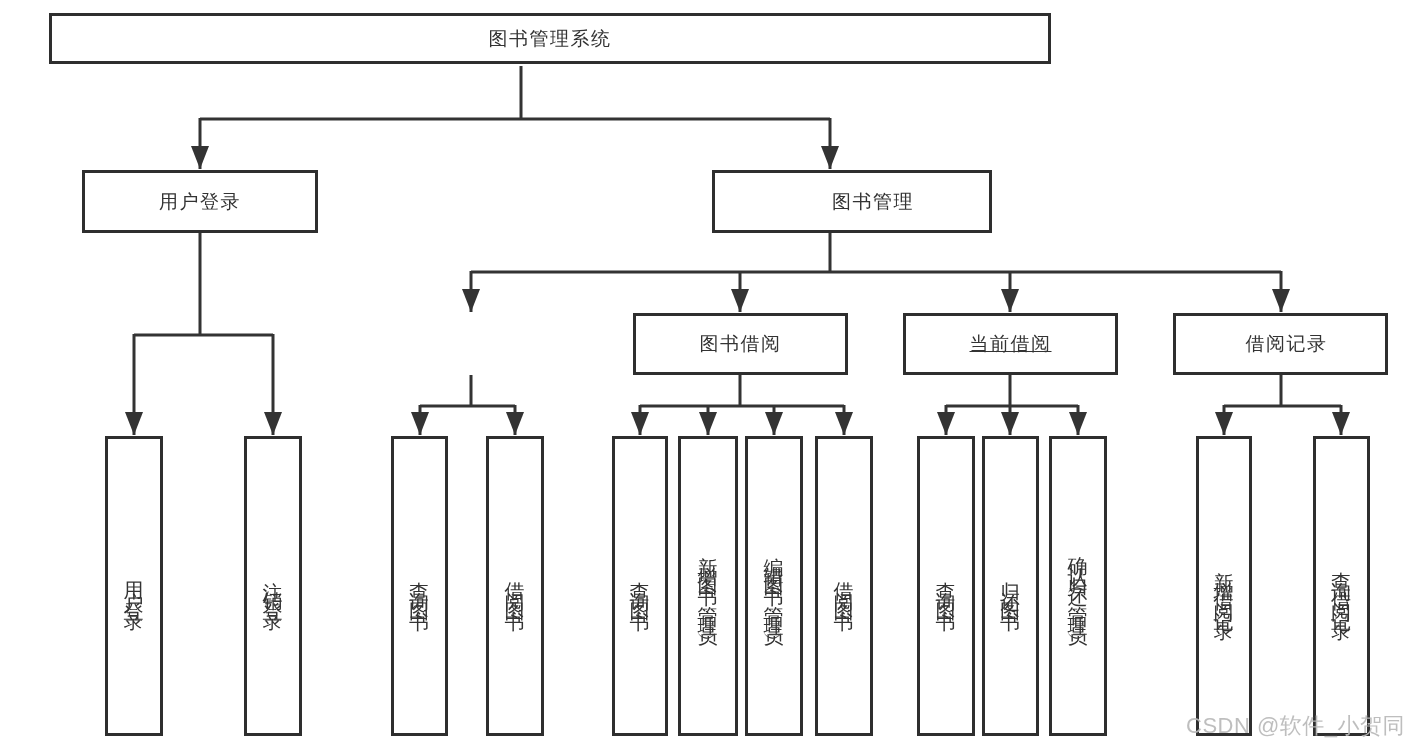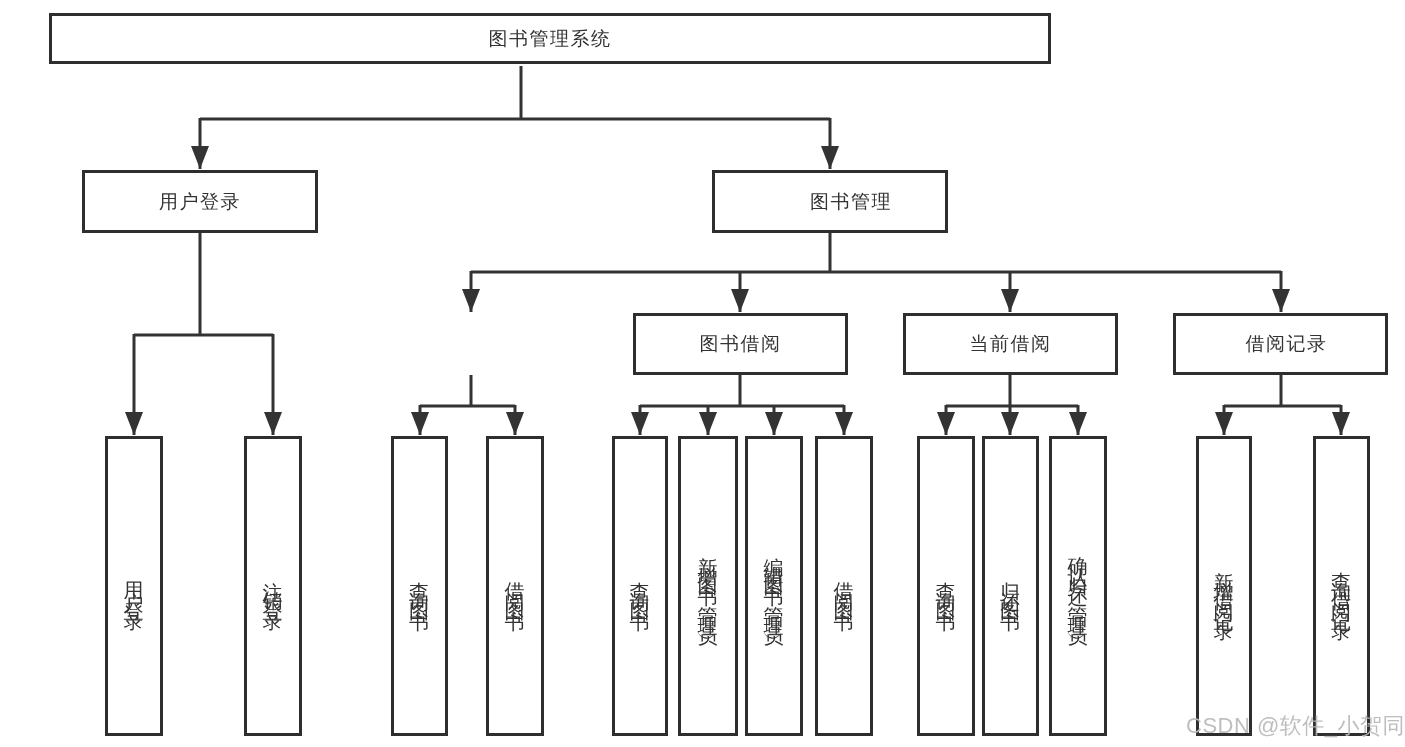--- a/index.html
+++ b/index.html
@@ -45,24 +45,24 @@
     writing-mode: vertical-rl;
     text-orientation: mixed;
     font-size: 20px;
     letter-spacing: 10px;
     line-height: 1.1;
     color: #333333;
   }
   
   #n-root      { left: 20px;   top: 13px;  width: 1002px; height: 51px; margin-left: 29px; }
   #n-userlogin { left: 82px;   top: 170px; width: 236px;  height: 63px; }
-  #n-bookmgmt  { left: 712px;  top: 170px; width: 236px;  height: 63px; padding-left: 42px; }
+  #n-bookmgmt  { left: 712px;  top: 170px; width: 280px;  height: 63px; padding-left: 42px; }
   #n-newbook   { left: 363px;  top: 313px; width: 217px;  height: 62px; }
   #n-borrow    { left: 633px;  top: 313px; width: 215px;  height: 62px; }
-  #n-current   { left: 903px;  top: 313px; width: 215px;  height: 62px; }
+  #n-current   { left: 903px;  top: 313px; width: 215px;  height: 62px; text-decoration: underline; }
   #n-records   { left: 1173px; top: 313px; width: 215px;  height: 62px; padding-left: 12px; }
   
   #l1  { left: 105px;  width: 58px; }
   #l2  { left: 244px;  width: 58px; }
   #l3  { left: 391px;  width: 57px; }
   #l4  { left: 486px;  width: 58px; }
   #l5  { left: 612px;  width: 56px; }
   #l6  { left: 678px;  width: 60px; }
   #l7  { left: 745px;  width: 58px; }
   #l8  { left: 815px;  width: 58px; }

